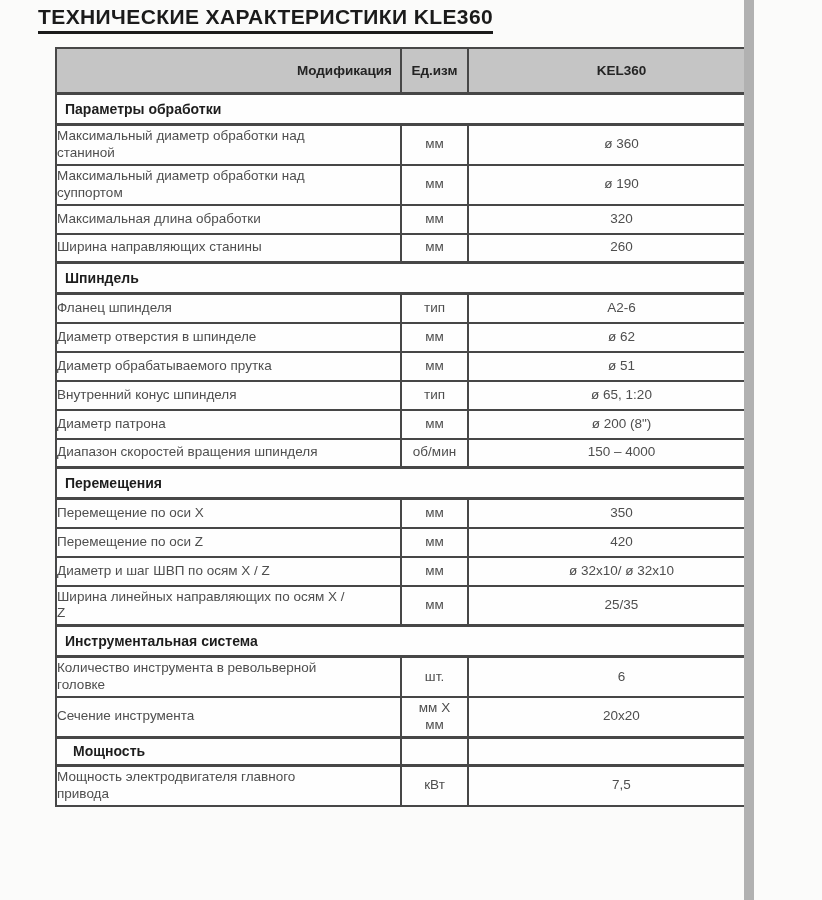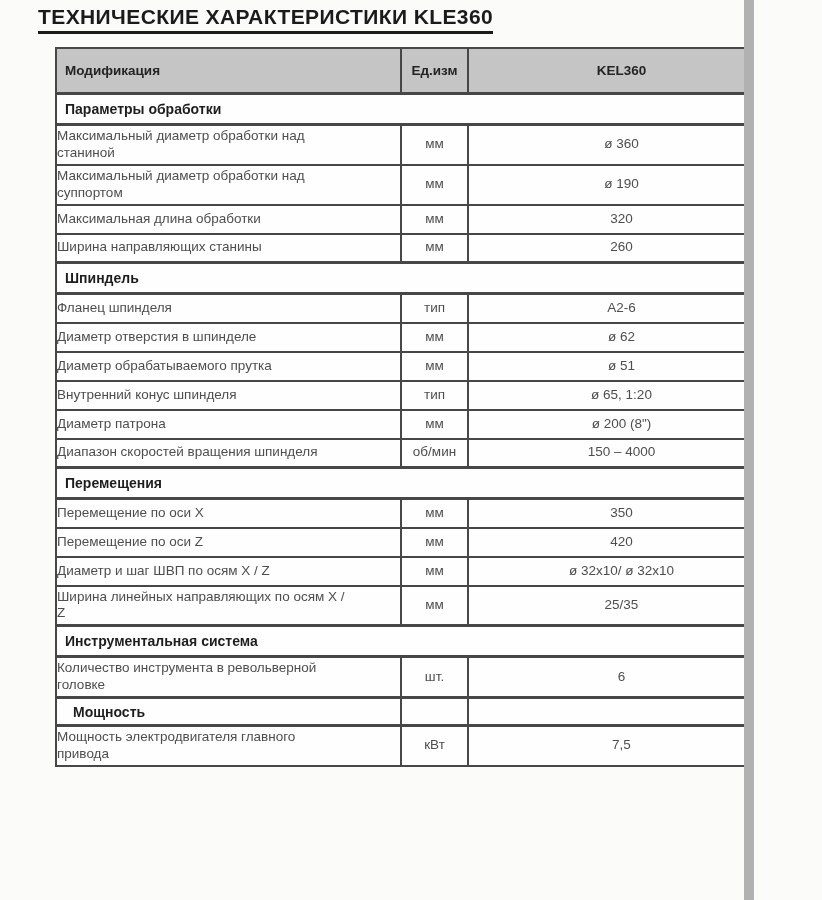--- a/index.html
+++ b/index.html
@@ -47,21 +47,21 @@
     vertical-align: middle;
   }
   tr.header th {
     background: var(--header-bg, #c5c5c5);
     height: 36px;
     font-size: 13.5px;
     font-weight: bold;
     color: #242424;
     border-bottom-width: 3px;
   }
-  tr.header th.param { text-align: left; padding: 8px 8px; }
+  tr.header th.param { text-align: right; padding: 8px 8px; }
   tr.header th.unit, tr.header th.value { padding: 14px 4px; }
 
   tr.section td {
     height: 28px;
     font-size: 14px;
     font-weight: bold;
     color: #1d1d1d;
     text-align: left;
     padding: 6px 8px;
     border-top-width: 3px;
@@ -184,20 +184,26 @@
         </tr>
         <tr class="section">
           <td colspan="3" class="param">Инструментальная система</td>
         </tr>
         <tr class="data">
           <td class="param">Количество инструмента в револьверной
 головке</td>
           <td class="unit">шт.</td>
           <td class="value">6</td>
         </tr>
+        <tr class="data">
+          <td class="param">Сечение инструмента</td>
+          <td class="unit">мм X
+мм</td>
+          <td class="value">20x20</td>
+        </tr>
         <tr class="section">
           <td class="param" style="font-weight: bold; font-size: 14px; color: rgb(29, 29, 29); height: 28px; border-top-width: 3px; border-bottom-width: 3px; text-align: left; padding: 2px 16px; background: rgb(254, 254, 254);">Мощность</td>
           <td class="unit" style="font-weight: normal; font-size: 14px; color: rgb(29, 29, 29); height: 28px; border-top-width: 3px; border-bottom-width: 3px; background: rgb(254, 254, 254);"></td>
           <td class="value" style="font-weight: normal; font-size: 14px; color: rgb(29, 29, 29); height: 28px; border-top-width: 3px; border-bottom-width: 3px; background: rgb(254, 254, 254);"></td>
         </tr>
         <tr class="data">
           <td class="param">Мощность электродвигателя главного
 привода</td>
           <td class="unit">кВт</td>
           <td class="value">7,5</td>

